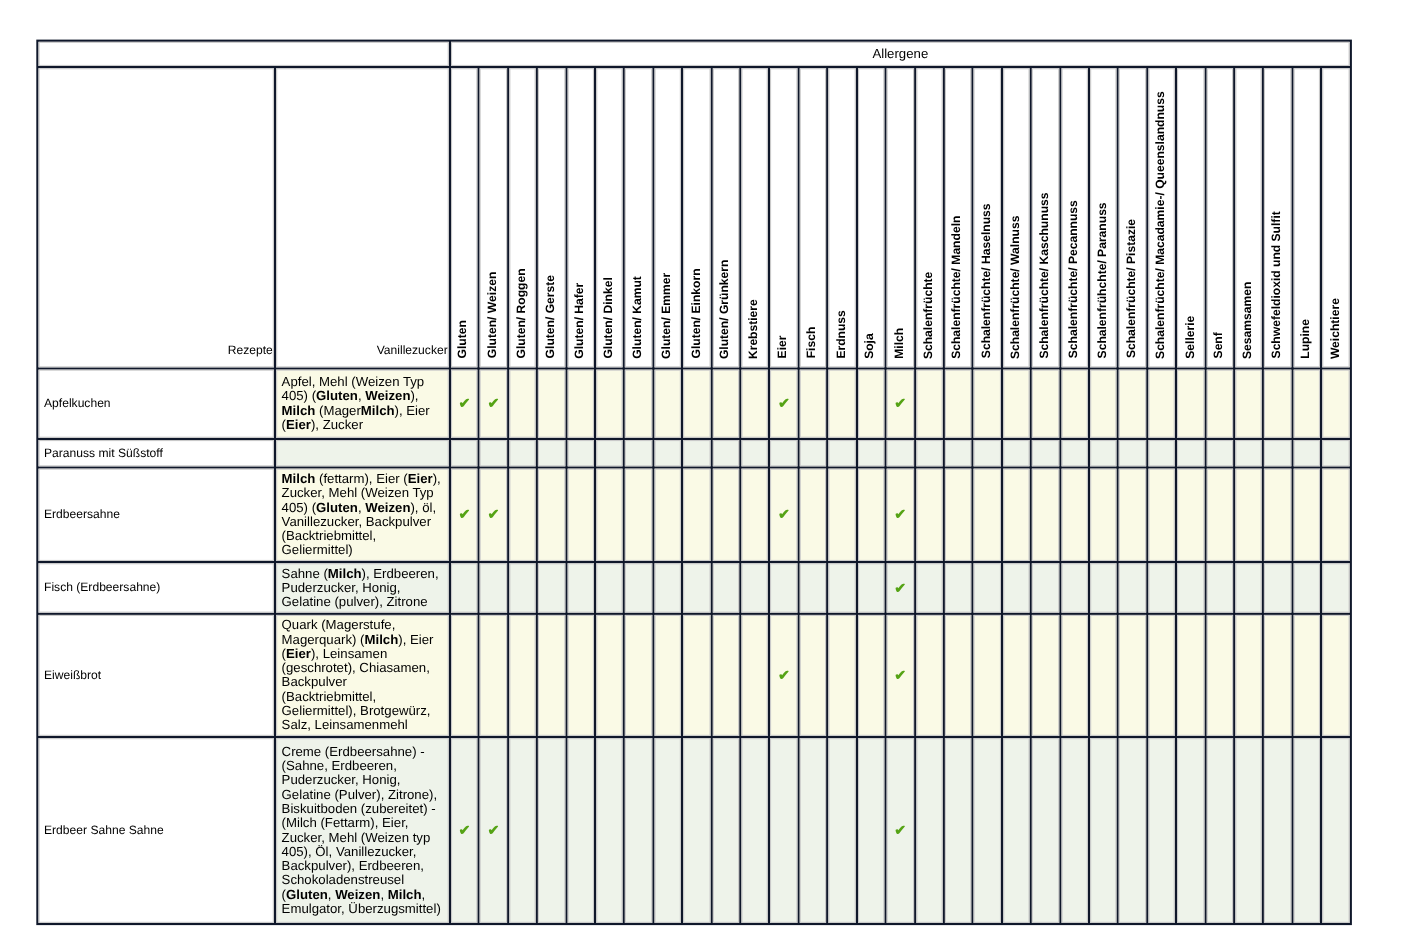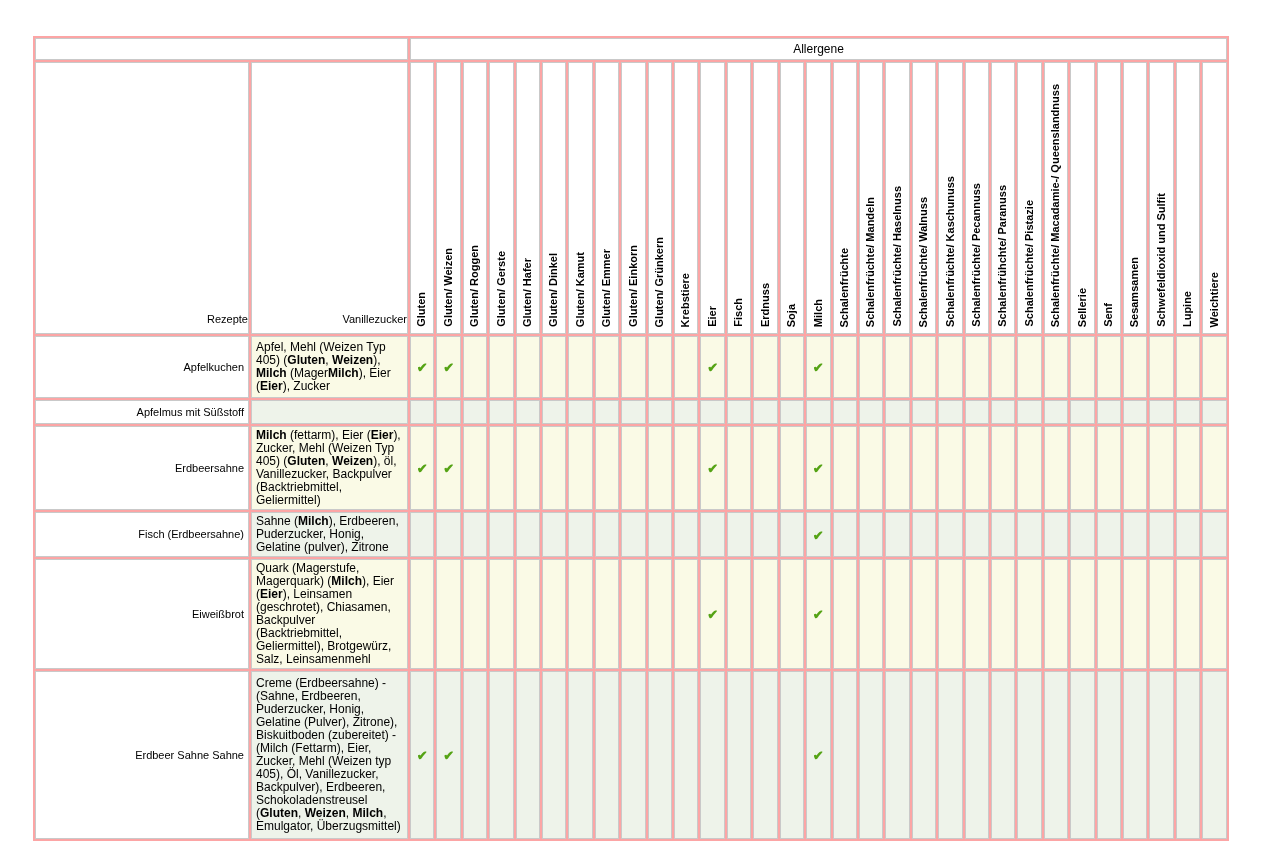--- a/index.html
+++ b/index.html
@@ -12,21 +12,21 @@
     overflow: hidden;
   }
   table.allergen {
     position: absolute;
     left: 33px;
     top: 36px;
     width: 1196px;
     border-collapse: separate;
     border-spacing: 2px;
     table-layout: fixed;
-    background: #fca5a5;
+    background: #0f172a;
   }
   table.allergen th, table.allergen td {
     border: 1px solid #c9c9c9;
     background: #ffffff;
     font-weight: normal;
     overflow: hidden;
   }
   tr.title-row { height: 22px; }
   th.corner { background: #ffffff; }
   th.title-cell {
@@ -61,21 +61,20 @@
     padding: 2px 0 5px 0;
     color: #000;
   }
   tbody td.recipe {
     background: #ffffff;
     font-size: 11px;
     line-height: 13px;
     padding: 2px 4px;
     vertical-align: middle;
     color: #000;
-    text-align: right;
   }
   tbody td.ingredients {
     font-size: 12px;
     line-height: 13px;
     padding: 2px 4px;
     vertical-align: middle;
     color: #000;
   }
   tbody td.check-cell {
     text-align: center;
@@ -209,21 +208,21 @@
           <td class="check-cell"></td>
           <td class="check-cell"></td>
           <td class="check-cell"></td>
           <td class="check-cell"></td>
           <td class="check-cell"></td>
           <td class="check-cell"></td>
           <td class="check-cell"></td>
           <td class="check-cell"></td>
         </tr>
         <tr class="tint-green">
-          <td class="recipe">Apfelmus mit Süßstoff</td>
+          <td class="recipe">Paranuss mit Süßstoff</td>
           <td class="ingredients"></td>
           <td class="check-cell"></td>
           <td class="check-cell"></td>
           <td class="check-cell"></td>
           <td class="check-cell"></td>
           <td class="check-cell"></td>
           <td class="check-cell"></td>
           <td class="check-cell"></td>
           <td class="check-cell"></td>
           <td class="check-cell"></td>

